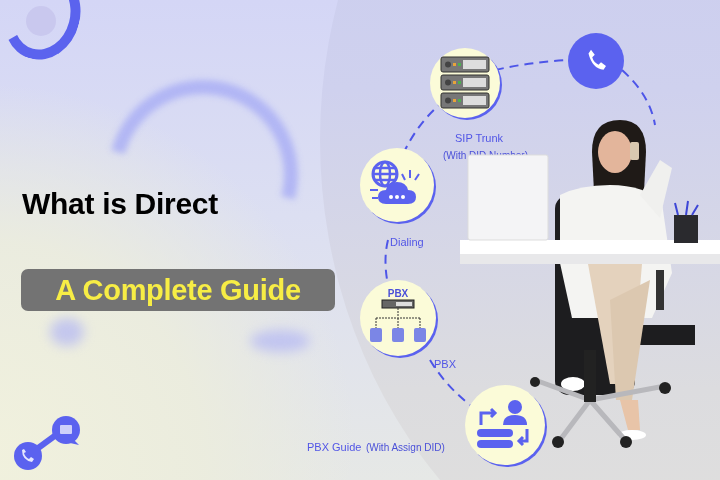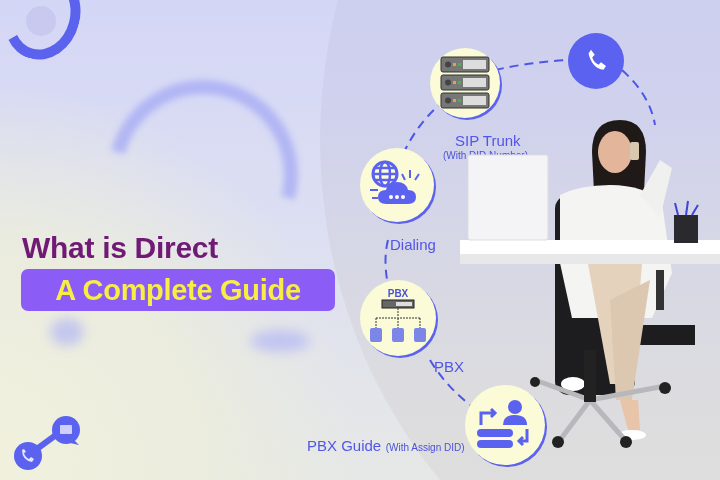--- a/index.html
+++ b/index.html
@@ -27,43 +27,43 @@
   }
   .dot-top { position: absolute; left: 26px; top: 6px; width: 30px; height: 30px; border-radius: 50%; background: #c9c8ee; }
   .blur-arc {
     position: absolute; left: 108px; top: 80px; width: 190px; height: 190px; border-radius: 50%;
     border: 14px solid #a8adf5; border-bottom-color: transparent; border-left-color: transparent;
     transform: rotate(-30deg); filter: blur(3px); opacity: .8;
   }
   .blur-blob { position: absolute; border-radius: 50%; background: #b3b7f4; filter: blur(6px); opacity: .7; }
 
   .title {
-    position: absolute; left: 22px; top: 186px; color: #701a75; font-weight: 700;
-    font-size: 30px; line-height: 36px; letter-spacing: -0.3px; white-space: nowrap; margin-top: 44px;
+    position: absolute; left: 22px; top: 186px; color: #000000; font-weight: 700;
+    font-size: 30px; line-height: 36px; letter-spacing: -0.3px; white-space: nowrap;
   }
   .guide-badge {
     position: absolute; left: 21px; top: 269px; width: 314px; height: 42px;
-    background: #8b5cf6; border-radius: 7px; color: #f7ed45; font-weight: 700;
+    background: #737373; border-radius: 7px; color: #f7ed45; font-weight: 700;
     font-size: 29px; line-height: 42px; text-align: center; letter-spacing: -0.3px;
   }
 
   .chat-icon { position: absolute; left: 8px; top: 412px; width: 75px; height: 60px; }
 
   .dash-path { position: absolute; left: 0; top: 0; width: 720px; height: 480px; pointer-events: none; }
 
   .node {
     position: absolute; border-radius: 50%; background: #fbfbd8;
     box-shadow: 2px 2px 0 #5b62ef;
     display: flex; align-items: center; justify-content: center;
   }
   .node svg { display: block; }
   .phone-node { position: absolute; left: 568px; top: 33px; width: 56px; height: 56px; border-radius: 50%; background: #5b62ef; display:flex; align-items:center; justify-content:center; }
 
   .label { position: absolute; color: #5256e6; white-space: nowrap; }
-  .lbl-big { font-size: 15px; }
+  .lbl-big { font-size: 11px; }
   .lbl-small { font-size: 10px; color: #4b50d8; }
 
   .person { position: absolute; left: 460px; top: 100px; width: 260px; height: 380px; }
 </style>
 </head>
 <body>
 
 <div class="bg-left"></div>
 <div class="bg-cream"></div>
 <div class="bg-right"></div>

